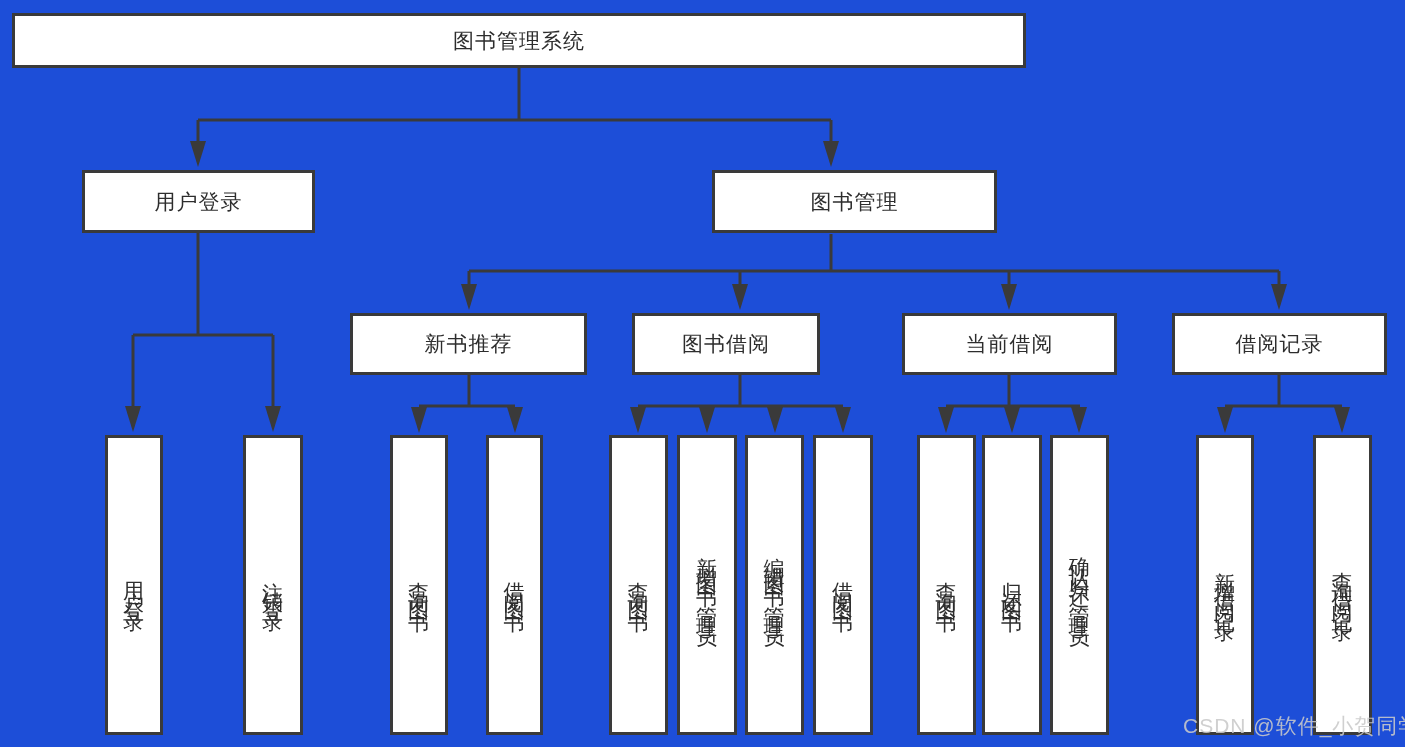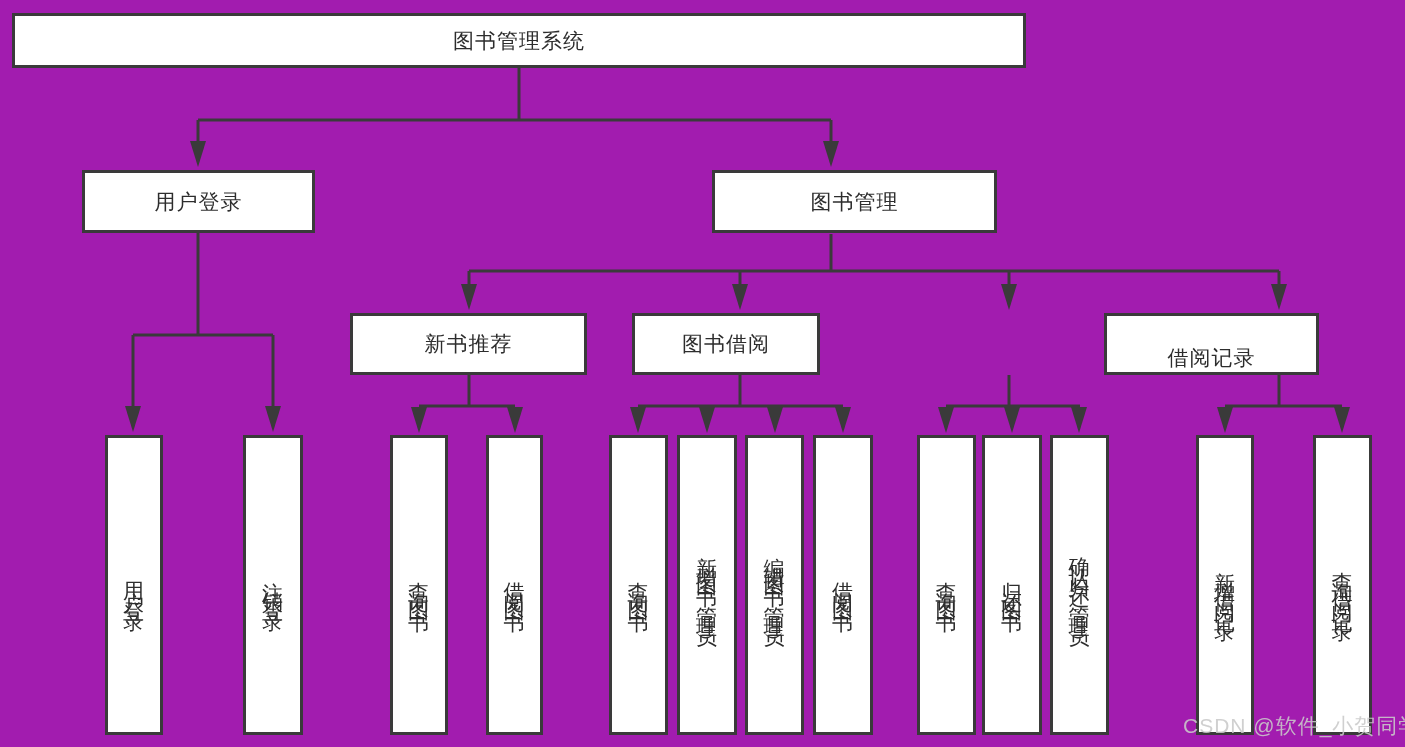--- a/index.html
+++ b/index.html
@@ -1,19 +1,19 @@
 <!DOCTYPE html>
 <html><head>
 <meta charset="utf-8">
 <style>
   html,body{margin:0;padding:0;background:#ffffff;}
   .stage{
     position:relative;
     width:1405px;height:747px;
-    background:#a21caf;
+    background:#1d4ed8;
     font-family:"Liberation Sans","DejaVu Sans",sans-serif;
     color:#2d2d2d;
     overflow:hidden;
     text-decoration:underline;
   }
   .wires{position:absolute;left:0;top:0;}
   .node{
     position:absolute;
     box-sizing:border-box;
     border:3px solid #3a3a3a;
@@ -115,21 +115,24 @@
   <div class="node lvl2" style="left:712px;width:285px;">
     <span>图书管理</span>
   </div>
 
   <div class="node lvl3" style="left:350px;width:237px;">
     <span>新书推荐</span>
   </div>
   <div class="node lvl3" style="left:632px;width:188px;">
     <span>图书借阅</span>
   </div>
-  <div class="node lvl3" style="left:1104px;width:215px;align-items:flex-end;">
+  <div class="node lvl3" style="left:902px;width:215px;">
+    <span>当前借阅</span>
+  </div>
+  <div class="node lvl3" style="left:1172px;width:215px;">
     <span>借阅记录</span>
   </div>
 
   <div class="node leaf" style="left:105px;width:58px;">
     <span>用户登录</span>
   </div>
   <div class="node leaf" style="left:243px;width:60px;">
     <span>注销登录</span>
   </div>
 

